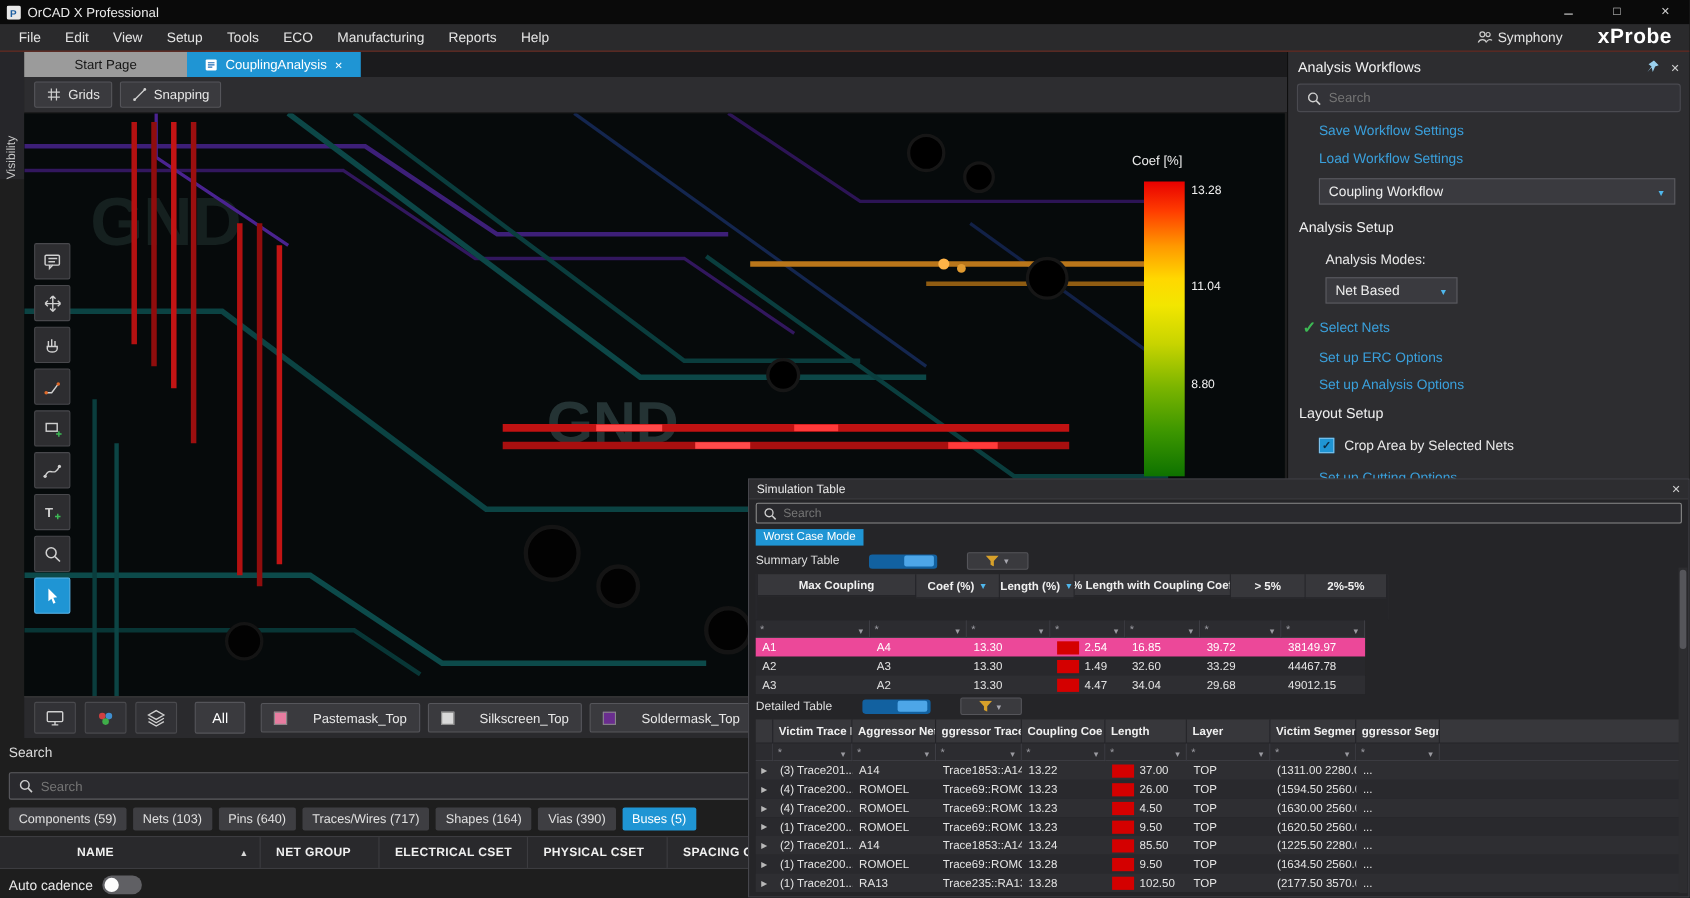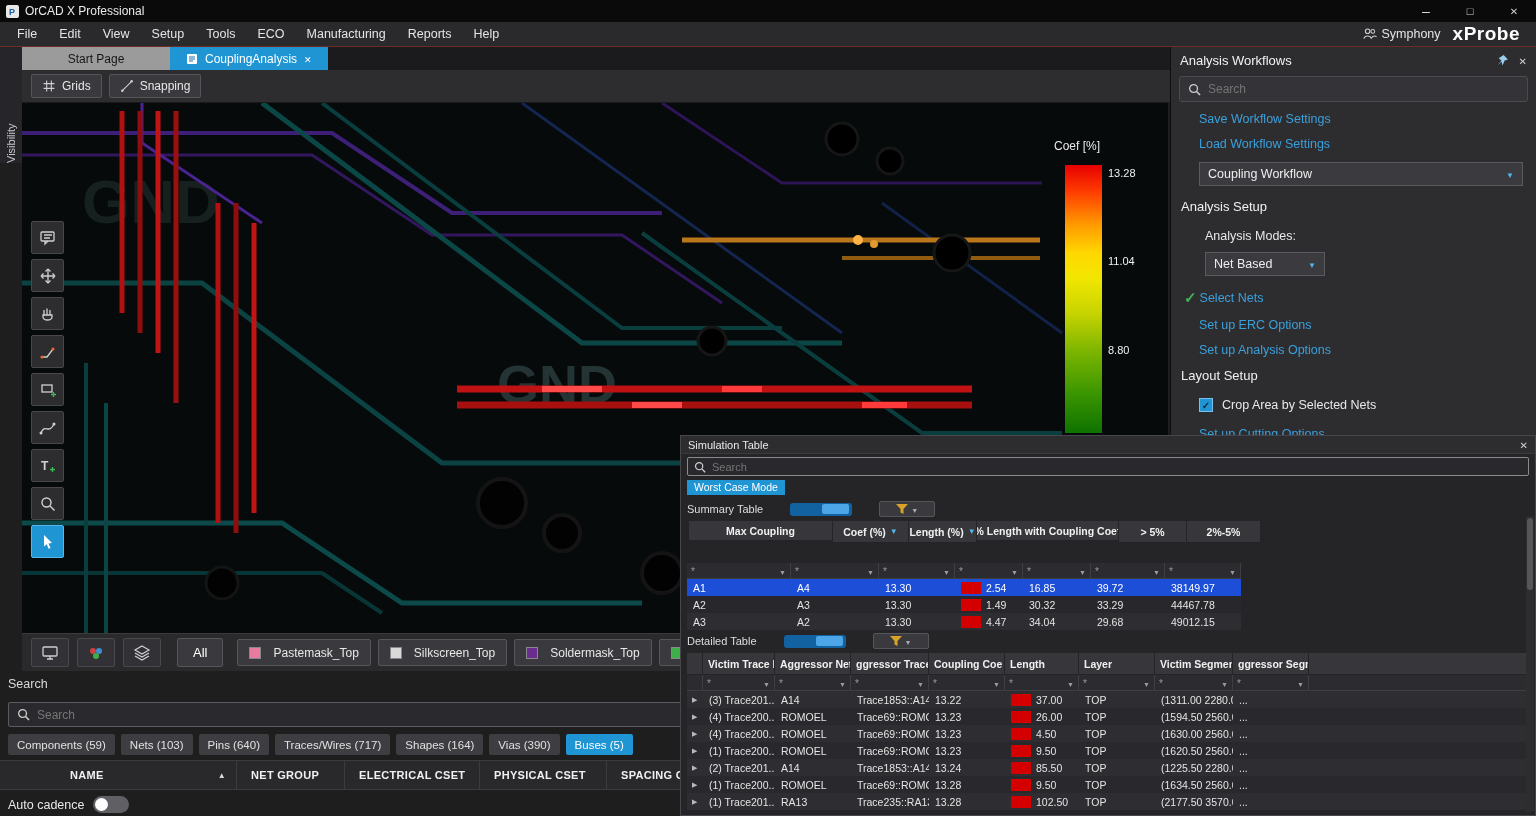--- a/index.html
+++ b/index.html
@@ -14,21 +14,21 @@
 .win-controls{margin-left:auto;display:flex;height:100%}
 .win-btn{width:44px;display:flex;align-items:center;justify-content:center;color:#d8d8d8}
 .icon-min::after{content:"–";font-size:14px}
 .icon-max::after{content:"□";font-size:11px}
 .icon-x::after{content:"✕";font-size:10px;color:#cfcfcf}
 
 
 .menubar{position:absolute;left:0;top:22px;width:100%;height:25px;background:#2a2a2c;
   border-bottom:1px solid #6e2c22;display:flex;align-items:center;padding:0 6px;z-index:20}
 .menu-item{padding:3px 11px;font-size:12.5px;color:#e4e4e4;cursor:default}
-.menubar-right{margin-left:auto;display:flex;align-items:center;gap:12px;padding-right:10px}
+.menubar-right{margin-left:auto;display:flex;align-items:center;gap:32px;padding-right:10px}
 .symphony{display:flex;align-items:center;gap:5px;font-size:12.5px;color:#e4e4e4}
 .brand{font-size:19px;font-weight:bold;color:#fff;letter-spacing:.5px}
 
 
 .vis-strip{position:absolute;left:0;top:47px;width:22px;height:116px;background:#26262a;
   display:flex;justify-content:center}
 .vis-strip span{writing-mode:vertical-rl;transform:rotate(180deg);font-size:11px;color:#c8c8c8;margin-top:4px}
 
 
 .tabbar{position:absolute;left:22px;top:47px;width:1148px;height:23px;background:#1b1b1d;display:flex}
@@ -43,36 +43,36 @@
 .tool-btn{display:flex;align-items:center;gap:6px;background:#3a3a3e;border:1px solid #55555a;
   border-radius:2px;height:24px;padding:0 10px;font-size:12px;color:#e6e6e6}
 
 
 .canvas{position:absolute;left:22px;top:103px;width:1146px;height:530px;background:#060a0b;overflow:hidden}
 .canvas svg.traces{position:absolute;left:0;top:0}
 .tools-col{position:absolute;left:9px;top:118px;display:flex;flex-direction:column;gap:5px}
 .tool-icon{width:33px;height:33px;background:#2d2d30;border:1px solid #48484c;border-radius:2px;
   display:flex;align-items:center;justify-content:center}
 .tool-icon.selected{background:#1f95d4;border-color:#5ab4e8}
-.legend{position:absolute;left:1018px;top:36px;width:128px;height:300px}
+.legend{position:absolute;left:993px;top:36px;width:128px;height:300px}
 .legend-title{font-size:12px;color:#eaeaea;margin-left:14px}
 .legend-bar{position:absolute;left:25px;top:26px;width:37px;height:268px;
   background:linear-gradient(to bottom,#e80000 0%,#ff3c00 10%,#ff9900 22%,#ffd800 33%,
   #f2e600 42%,#c8d400 55%,#7ab400 70%,#3c9600 85%,#0e7200 100%)}
 .legend-tick{position:absolute;left:68px;font-size:11px;color:#f0f0f0}
 
 
 .layerbar{position:absolute;left:22px;top:633px;width:1148px;height:38px;background:#2a2a2d;
   display:flex;align-items:center;gap:8px;padding:0 9px;border-top:1px solid #3a3a3a}
 .layer-iconbtn{width:38px;height:29px;background:#323236;border:1px solid #4a4a4e;border-radius:2px;
   display:flex;align-items:center;justify-content:center}
 .all-btn{height:29px;padding:0 15px;background:#3a3a3e;border:1px solid #55555a;border-radius:2px;
   font-size:13px;color:#fff;display:flex;align-items:center;margin-left:8px}
 .layer-chips{display:flex;gap:7px;margin-left:6px}
-.layer-chip{display:flex;align-items:center;gap:12px;height:27px;background:#3a3a3e;
+.layer-chip{display:flex;align-items:center;gap:23px;height:27px;background:#3a3a3e;
   border:1px solid #56565b;border-radius:2px;padding:0 11px;font-size:12px;color:#e8e8e8;white-space:nowrap}
 .layer-chip .swatch{width:12px;height:12px;border:1px solid #888;flex:none}
 
 
 .bottom-panel{position:absolute;left:0;top:671px;width:1170px;height:145px;background:#1e1e1e}
 .bp-title{position:absolute;left:8px;top:6px;font-size:12.5px;color:#dadada}
 .bp-search{position:absolute;left:8px;top:31px;width:1154px;height:25px;background:#2a2a2e;
   border:1px solid #5c5c60;border-radius:2px;display:flex;align-items:center;gap:7px;padding:0 8px}
 .bp-search input,.rp-search input,.st-search input{flex:1;background:transparent;border:none;outline:none;
   color:#ddd;font-size:12px;font-family:"Liberation Sans",sans-serif}
@@ -147,21 +147,21 @@
 .sc1{width:104px}.sc2{width:88px}.sc3{width:76px}.sc4{width:68px}.sc5{width:68px}.sc6{width:74px}.sc7{width:76px}
 .frow{display:flex}
 .fcell{height:16px;background:#2c2c30;border-right:1px solid #3e3e44;border-bottom:1px solid #3e3e44;
   display:flex;align-items:center;padding:0 4px}
 .fstar{color:#9a9aa0;font-size:10px;line-height:8px;margin-top:3px}
 .fcell .icon-dd{margin-left:auto}
 .fcell .icon-dd::after{color:#9a9aa0;font-size:7px}
 .srow,.drow{display:flex;height:17px;align-items:center;font-size:10.5px;color:#e4e4e4}
 .srow:nth-child(odd){background:#2e2e32}
 .srow:nth-child(even){background:#28282c}
-.srow.selected{background:#1d4ed8;color:#fff}
+.srow.selected{background:#ec4899;color:#fff}
 .cell{padding-left:6px;overflow:hidden;white-space:nowrap;display:flex;align-items:center;height:100%}
 .swatch-red{width:20px;height:12px;margin-right:5px;flex:none}
 
 .dettbl{margin-left:6px;width:844px}
 .dc0{width:16px}.dc1{width:72px}.dc2{width:76px}.dc3{width:78px}.dc4{width:76px}
 .dc5{width:74px}.dc6{width:76px}.dc7{width:78px}.dc8{width:76px}.dcf{flex:1}
 .dettbl .hcell{height:22px;justify-content:flex-start;padding-left:5px}
 .dettbl .hcell.dc0{padding-left:0}
 .drow:nth-child(odd){background:#2e2e32}
 .drow:nth-child(even){background:#29292d}
@@ -603,21 +603,21 @@
           <div class="cell sc7">38149.97</div>
         </div>
           <div class="srow">
           <div class="cell sc1">A2</div>
           <div class="cell sc2">A3</div>
           <div class="cell sc3">13.30</div>
           <div class="cell sc4">
               <span class="swatch-red" style="background: rgb(212, 0, 0);"></span>
               <span>1.49</span>
             </div>
-          <div class="cell sc5">30.32</div>
+          <div class="cell sc5">32.60</div>
           <div class="cell sc6">33.29</div>
           <div class="cell sc7">44467.78</div>
         </div>
           <div class="srow">
           <div class="cell sc1">A3</div>
           <div class="cell sc2">A2</div>
           <div class="cell sc3">13.30</div>
           <div class="cell sc4">
               <span class="swatch-red" style="background: rgb(212, 0, 0);"></span>
               <span>4.47</span>

